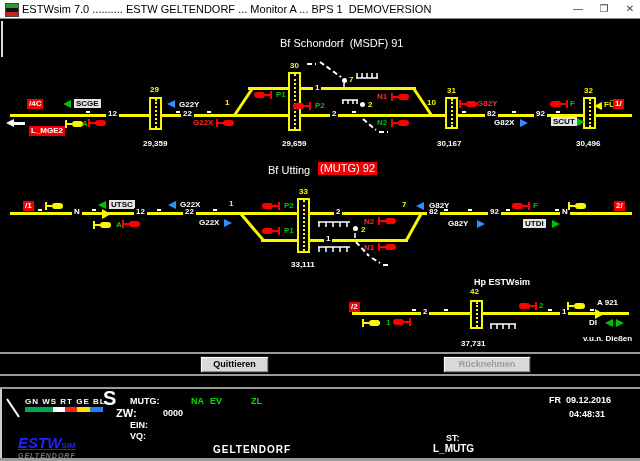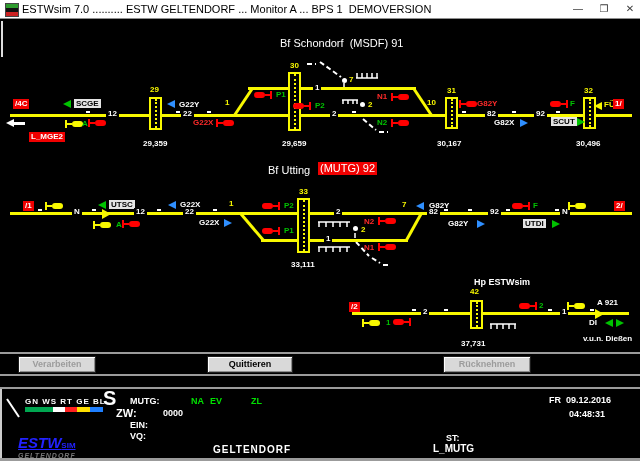--- a/index.html
+++ b/index.html
@@ -99,21 +99,21 @@
   <div class="sigbox" style="left:583px;top:97px;height:32px"></div>
   <span class="lbl c-y" style="left:150px;top:86px">29</span>
   <span class="lbl c-y" style="left:290px;top:62px">30</span>
   <span class="lbl c-y" style="left:447px;top:87px">31</span>
   <span class="lbl c-y" style="left:584px;top:87px">32</span>
   <span class="lbl" style="left:143px;top:140px">29,359</span>
   <span class="lbl" style="left:282px;top:140px">29,659</span>
   <span class="lbl" style="left:437px;top:140px">30,167</span>
   <span class="lbl" style="left:576px;top:140px">30,496</span>
 
-  <span class="redbox" style="left:13px;top:99px">/4C</span>
+  <span class="redbox" style="left:27px;top:99px">/4C</span>
   <span class="tri L g" style="left:63px;top:100px"></span>
   <span class="graybox" style="left:74px;top:99px">SCGE</span>
   <span class="tri L b" style="left:167px;top:100px"></span>
   <span class="lbl" style="left:179px;top:101px">G22Y</span>
   <span class="sig red" style="left:254px;top:91px">
       <b class="oval"></b>
       <b class="stem"></b>
       <b class="bar"></b>
     </span>
   <span class="lbl c-g" style="left:276px;top:91px">P1</span>
@@ -146,21 +146,21 @@
       <b class="stem"></b>
       <b class="bar"></b>
     </span>
   <span class="lbl c-g" style="left:570px;top:100px">F</span>
   <span class="tri L y" style="left:594px;top:102px"></span>
   <span class="lbl c-y" style="left:604px;top:101px">FÜ</span>
   <span class="redbox" style="left:613px;top:99px">1/</span>
 
   <span class="tri L w" style="left:6px;top:119px"></span>
   <span class="hbar" style="left:13px;top:122px;width:12px"></span>
-  <span class="redbox" style="left:29px;top:132px">L_MGE2</span>
+  <span class="redbox" style="left:29px;top:126px">L_MGE2</span>
   <span class="sig yel" style="left:65px;top:120px">
       <b class="bar"></b>
       <b class="stem"></b>
       <b class="oval"></b>
     </span>
   <span class="lbl c-g" style="left:82px;top:120px">A</span>
   <span class="sig red" style="left:88px;top:119px">
       <b class="bar"></b>
       <b class="stem"></b>
       <b class="oval"></b>
@@ -328,22 +328,21 @@
   <span class="lbl" style="left:589px;top:319px">DI</span>
   <span class="tri L g" style="left:605px;top:319px"></span>
   <span class="tri R g" style="left:616px;top:319px"></span>
   <span class="lbl" style="left:583px;top:335px">v.u.n. Dießen</span>
   <span class="tick" style="left:412px;top:309px"></span>
   <span class="tick" style="left:444px;top:309px"></span>
   <span class="tick" style="left:548px;top:309px"></span>
   <span class="tick" style="left:590px;top:309px"></span>
 
   <div class="band" style="top:352px;height:2px"></div>
-  <div class="btn dis" style="left:18px;top:356px;width:78px">Verarbeiten</div>
-  <div class="btn" style="left:207px;top:356px;width:86px">Quittieren</div>
+  <div class="btn" style="left:200px;top:356px;width:69px">Quittieren</div>
   <div class="btn dis" style="left:443px;top:356px;width:88px">Rücknehmen</div>
   <div class="band" style="top:374px;height:2px"></div>
 
   <div class="band" style="top:387px;height:2px"></div>
   <div style="position:absolute;left:0;top:389px;width:2px;height:69px;background:#ccc"></div>
   <div class="band" style="top:458px;height:3px"></div>
 
   <span class="ptxt" style="left:25px;top:397px;font-size:8px;letter-spacing:1px">GN WS RT GE BL</span>
   <div class="legendbar">
     <span style="width: 28px; background: rgb(0, 166, 80);"></span>

